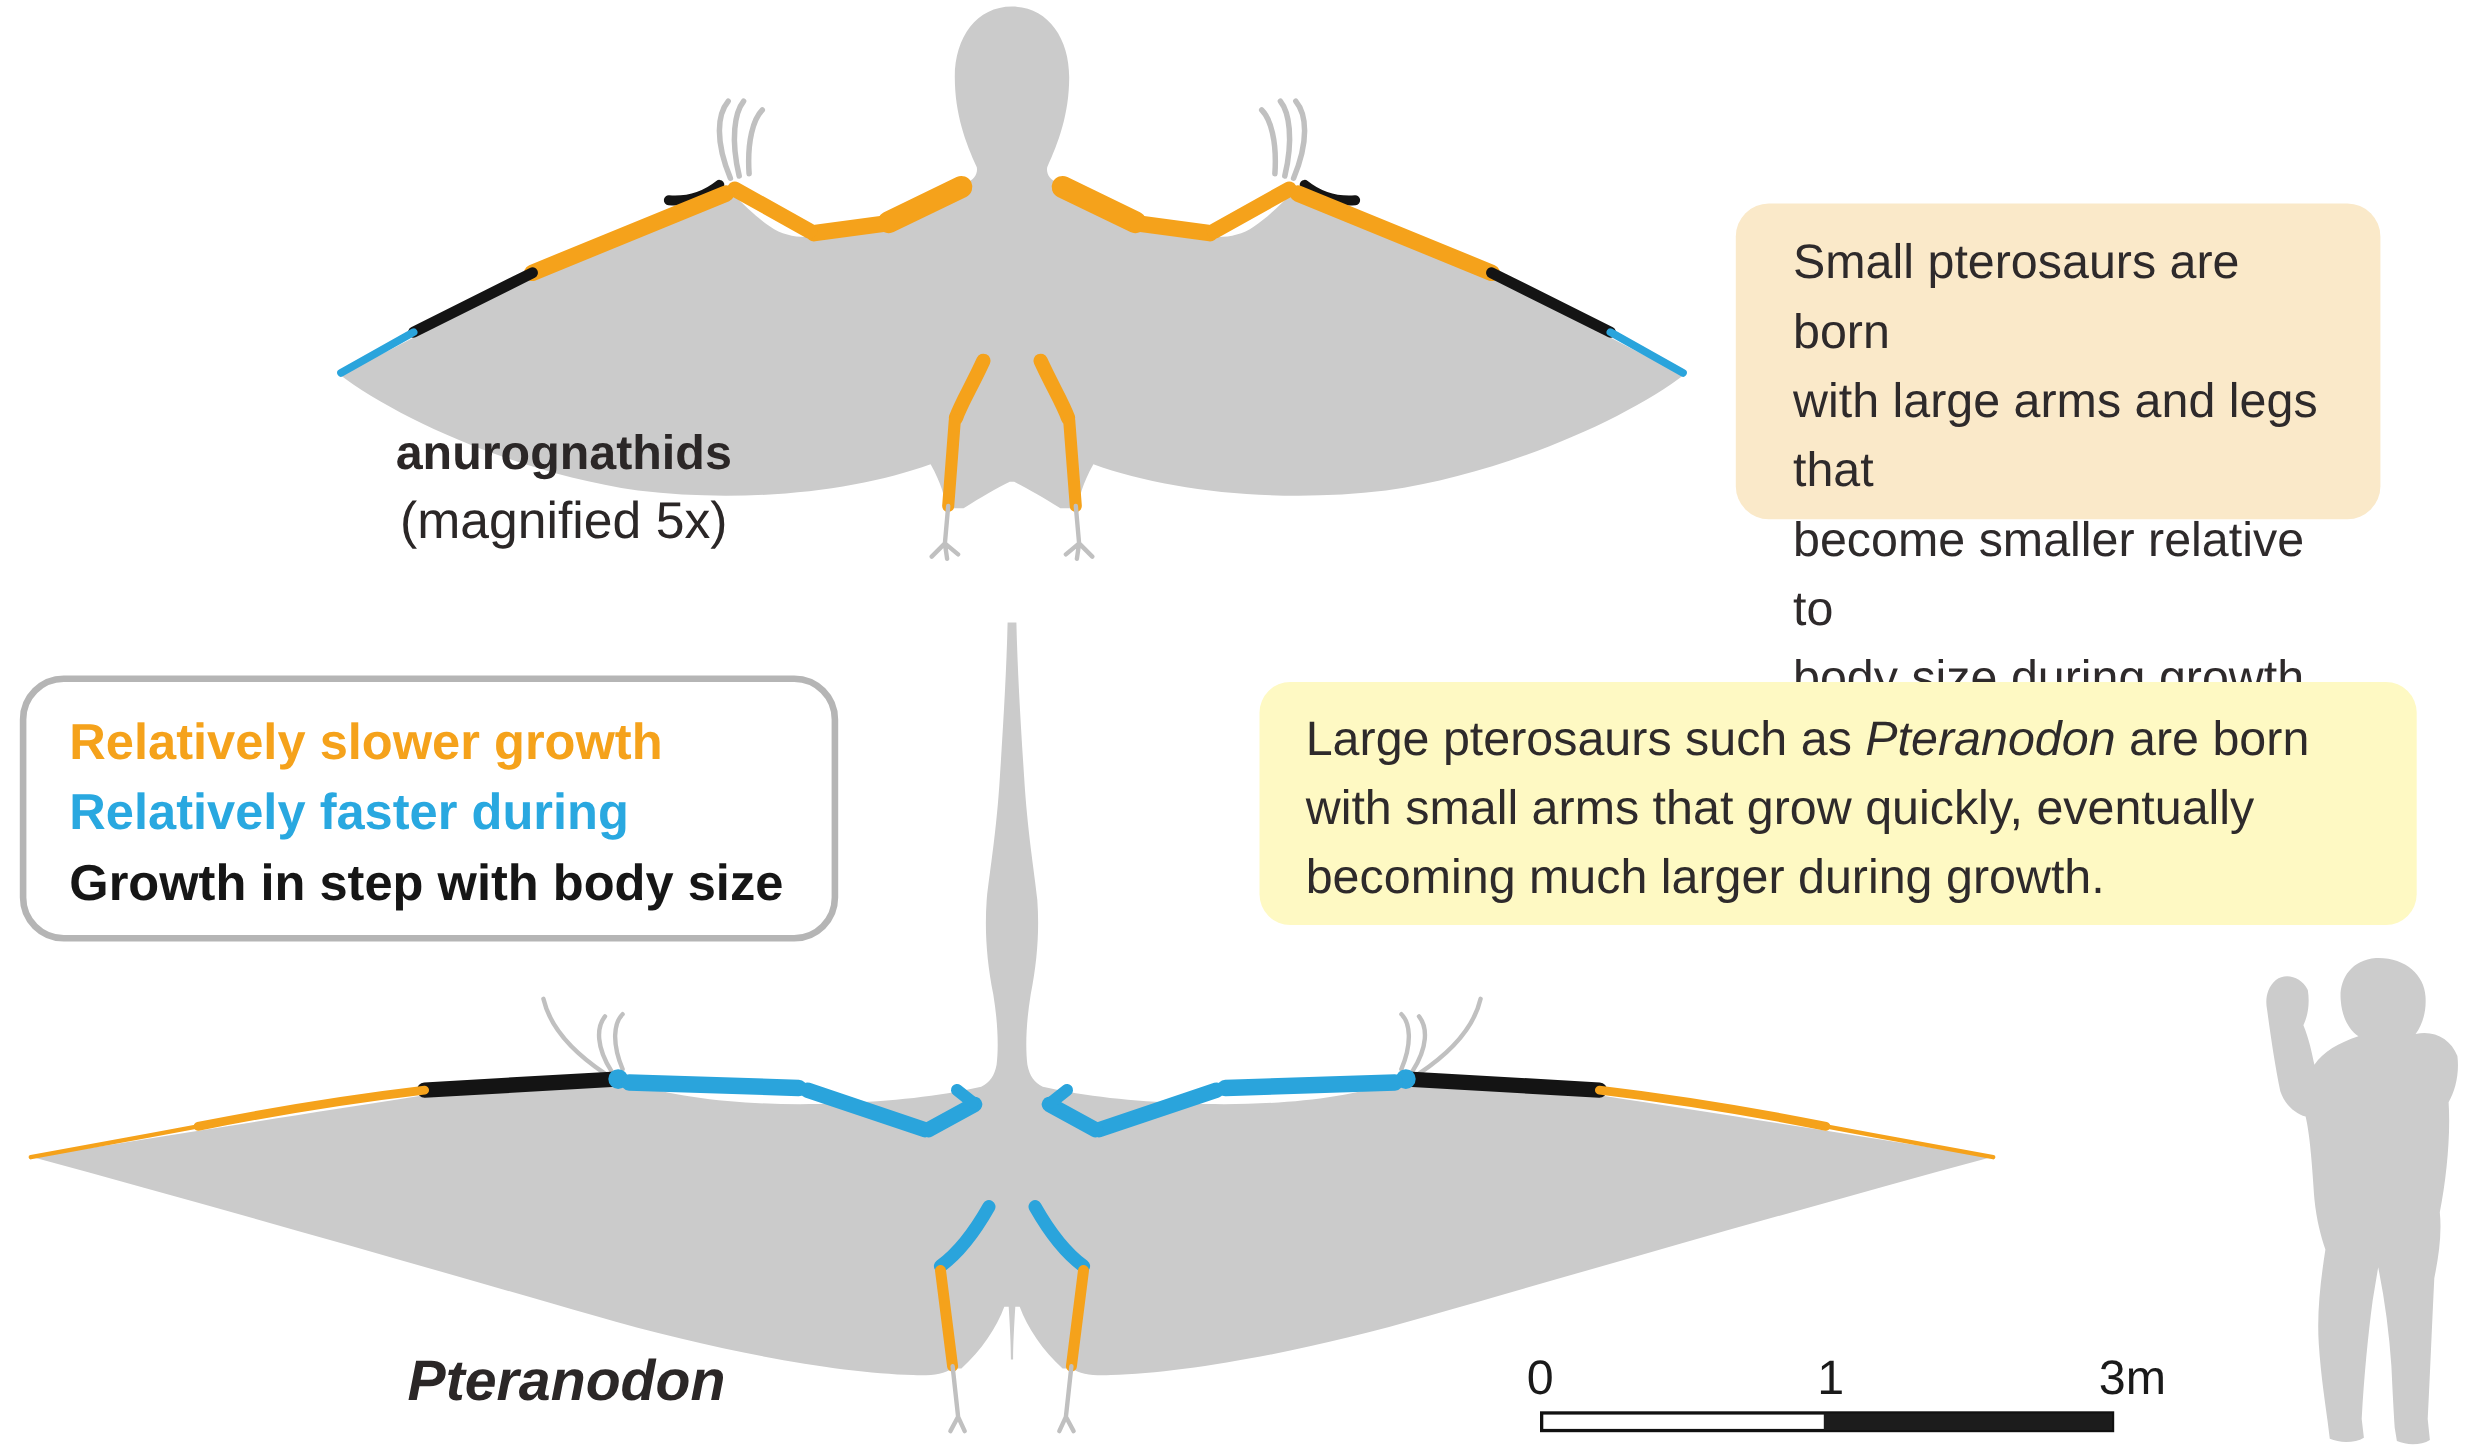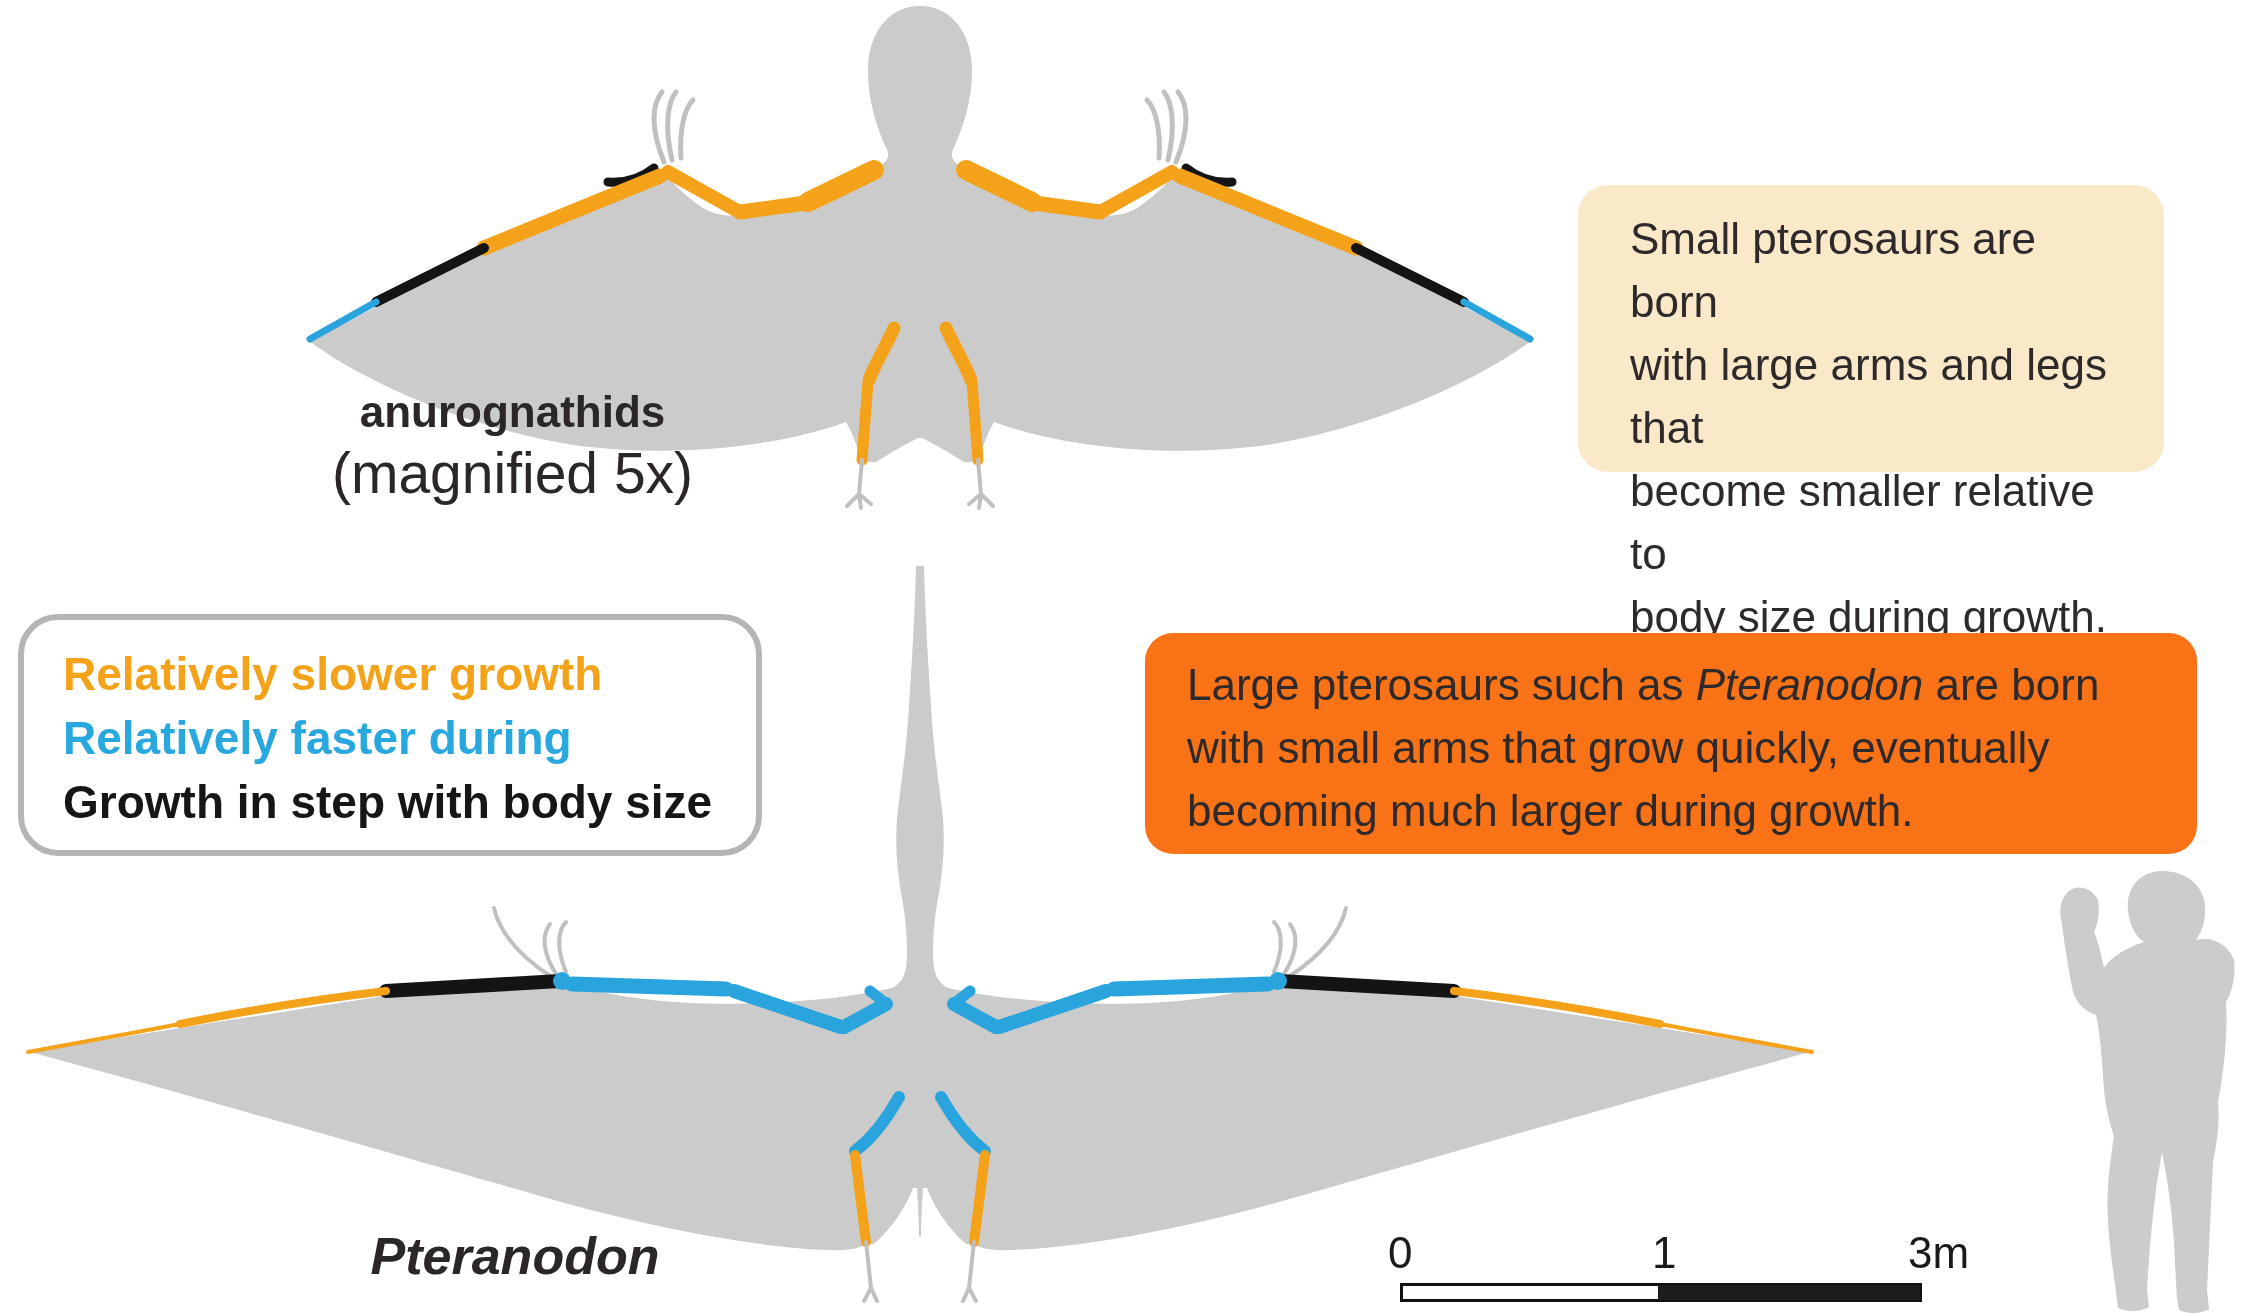--- a/index.html
+++ b/index.html
@@ -13,39 +13,39 @@
     position:absolute;box-sizing:border-box;font-size:44px;line-height:63px;
     color:#2e2a2b;letter-spacing:0px;
   }
   #callout-small{
     left:1578px;top:185px;width:586px;height:287px;
     background:#fae9c9;border-radius:30px;padding:22px 40px 0 52px;
     white-space:pre-line;
   }
   #callout-large{
     left:1145px;top:620px;width:1052px;height:221px;
-    background:#f97316;border-radius:28px;padding:20px 40px 0 42px;margin-top:13px;
+    background:#fef9c3;border-radius:28px;padding:20px 40px 0 42px;
   }
   #callout-large .it{font-style:italic;}
 
   #legend-box{
     position:absolute;left:18px;top:614px;width:744px;height:242px;
     box-sizing:border-box;background:#ffffff;border:6px solid #b5b5b5;
     border-radius:40px;padding:22px 0 0 39px;
   }
   .legend-line{font-size:46px;line-height:64px;font-weight:bold;}
   .legend-orange{color:#f5a21b;}
   .legend-blue{color:#29a8e0;}
   .legend-black{color:#161616;}
 
   #anuro-label{
     position:absolute;left:240px;top:382px;width:545px;text-align:center;
   }
   #anuro-label .l1{font-size:44px;font-weight:bold;line-height:60px;color:#2b2727;}
-  #anuro-label .l2{font-size:57px;line-height:62px;color:#2b2727;}
+  #anuro-label .l2{font-size:47px;line-height:62px;color:#2b2727;}
 
   #ptera-label{
     position:absolute;left:290px;top:1226px;width:450px;text-align:center;
     font-size:52px;font-weight:bold;font-style:italic;color:#2b2727;
   }
 
   #scalebar{position:absolute;left:1380px;top:1228px;width:580px;height:80px;}
   .sb-num{position:absolute;top:0;font-size:44px;color:#1a1a1a;}
   #sb-0{left:8px;}
   #sb-1{left:272px;}

